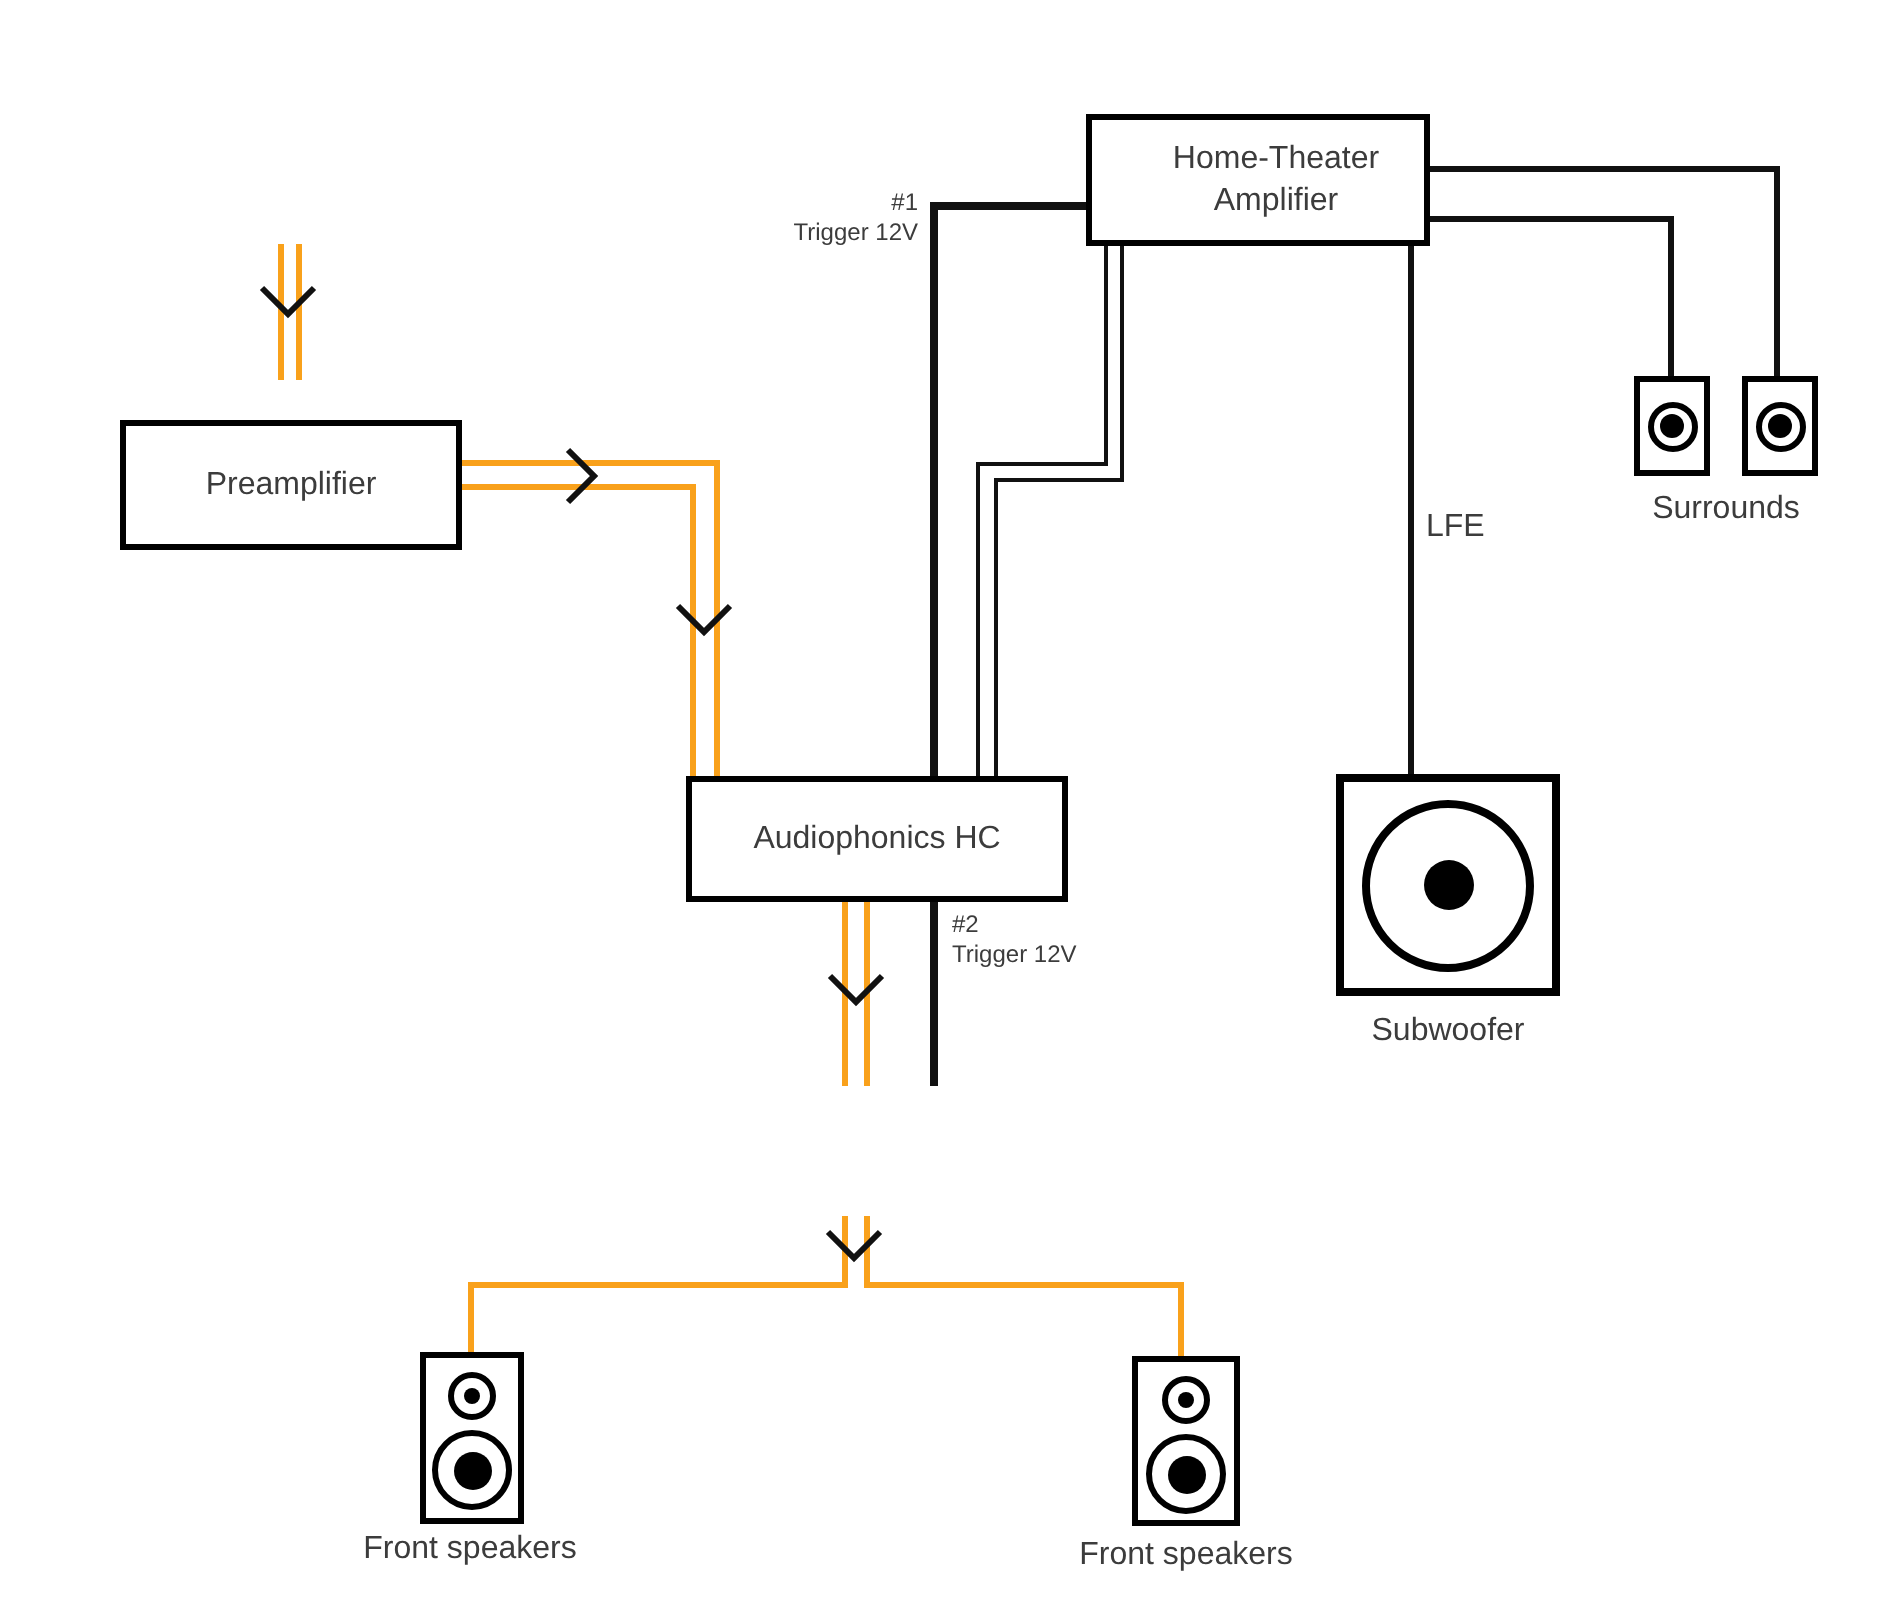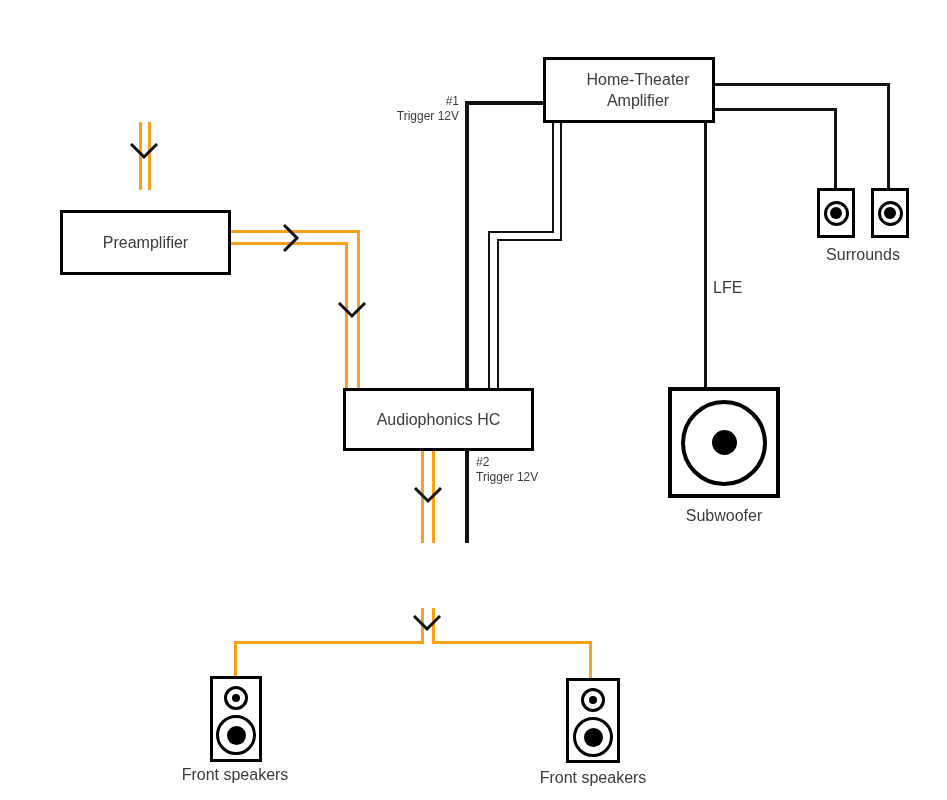--- a/index.html
+++ b/index.html
@@ -149,21 +149,21 @@
   <div class="lbl small right" style="left:359px;top:94px;width:100px;">
     <span style="display:block;">#1</span>
     <span style="display:block;">Trigger 12V</span>
   </div>
 
   <div class="lbl small" style="left:476px;top:455px;width:100px;">
     <span style="display:block;">#2</span>
     <span style="display:block;">Trigger 12V</span>
   </div>
 
-  <div class="lbl" style="left:713px;top:254px;margin-top:24px;">LFE</div>
+  <div class="lbl" style="left:713px;top:254px;">LFE</div>
 
   <div class="lbl center" style="left:813px;top:245px;width:100px;">Surrounds</div>
 
   <div class="lbl center" style="left:674px;top:506px;width:100px;text-align:center;">Subwoofer</div>
 
   <div class="lbl center" style="left:175px;top:765px;width:120px;">Front speakers</div>
 
   <div class="lbl center" style="left:533px;top:768px;width:120px;">Front speakers</div>
 
 </div>

